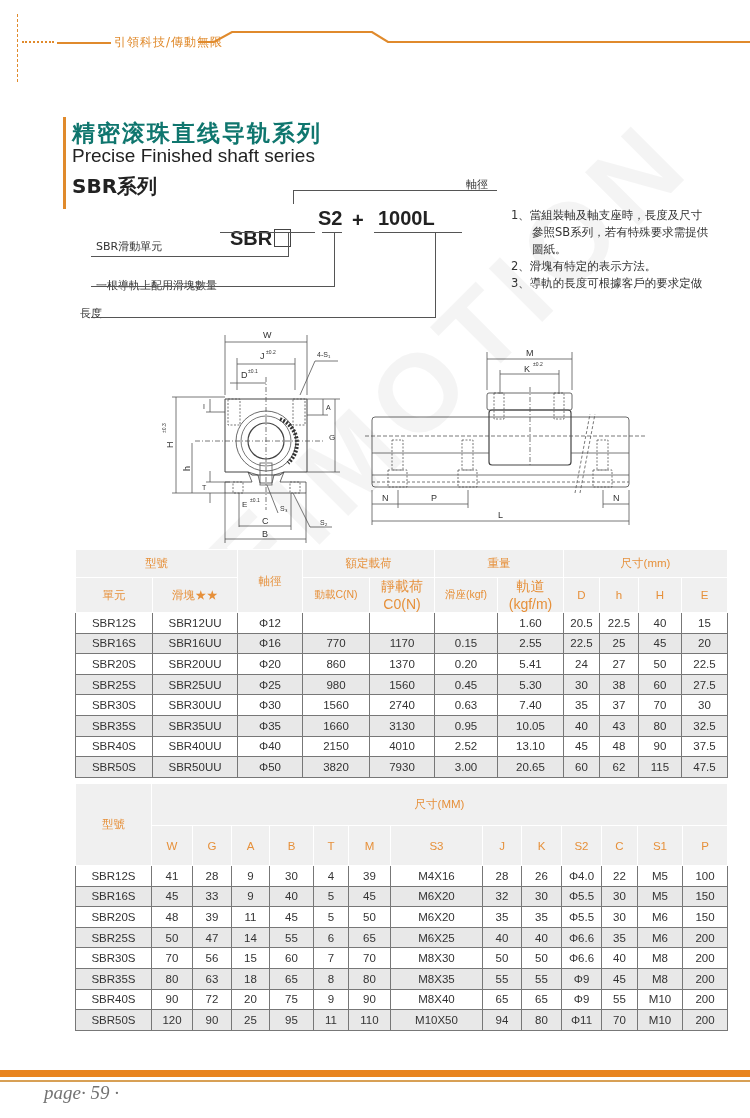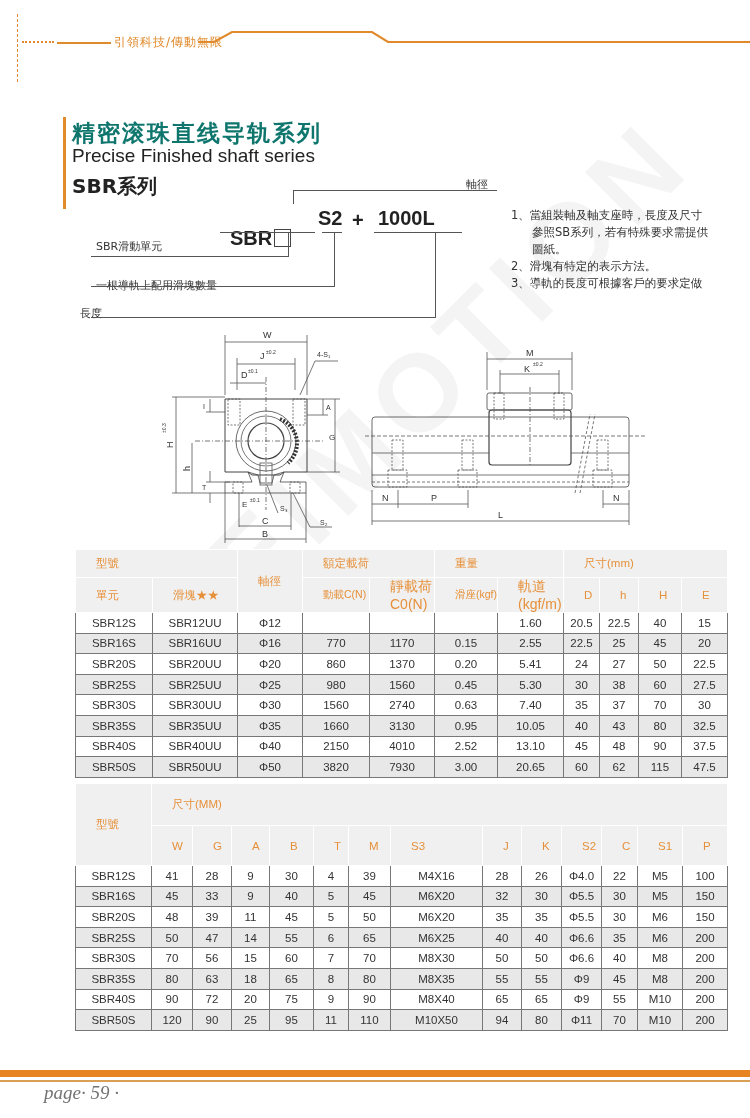--- a/index.html
+++ b/index.html
@@ -28,21 +28,21 @@
   
   .notes { position:absolute; left:511px; top:207px; font-size:11.5px; line-height:17px; color:#333; }
   .notes div { white-space:nowrap; }
   .notes .indent { padding-left:21px; }
 
   
   .drawing { position:absolute; }
 
   
   table { border-collapse:collapse; position:absolute; left:75px; width:652px; font-family:"Liberation Sans", sans-serif; font-size:11.5px; table-layout:fixed; }
-  th { background:#f0f0f0; color:#e6903a; font-weight:normal; border:1px solid #ffffff; text-align:left;padding-left:20px; }
+  th { background:#f0f0f0; color:#e6903a; font-weight:normal; border:1px solid #ffffff; text-align:center; }
   td { border:1px solid #777; text-align:center; color:#333; height:20.6px; padding:0; }
   tr.alt td { background:#e8e8e8; }
   tr.row td { background:#ffffff; }
 
   
   .watermark { position:absolute; left:120px; top:600px; font-size:110px; font-weight:bold; color:rgba(0,0,0,0.045); transform:rotate(-45deg); transform-origin:left top; white-space:nowrap; letter-spacing:10px; pointer-events:none; font-family:"Liberation Sans", sans-serif; }
 
   
   .foot-bar { position:absolute; left:0; top:1070px; width:750px; height:7px; background:#e8841f; }
   .foot-line { position:absolute; left:0; top:1080px; width:750px; height:2px; background:#d8a055; }

